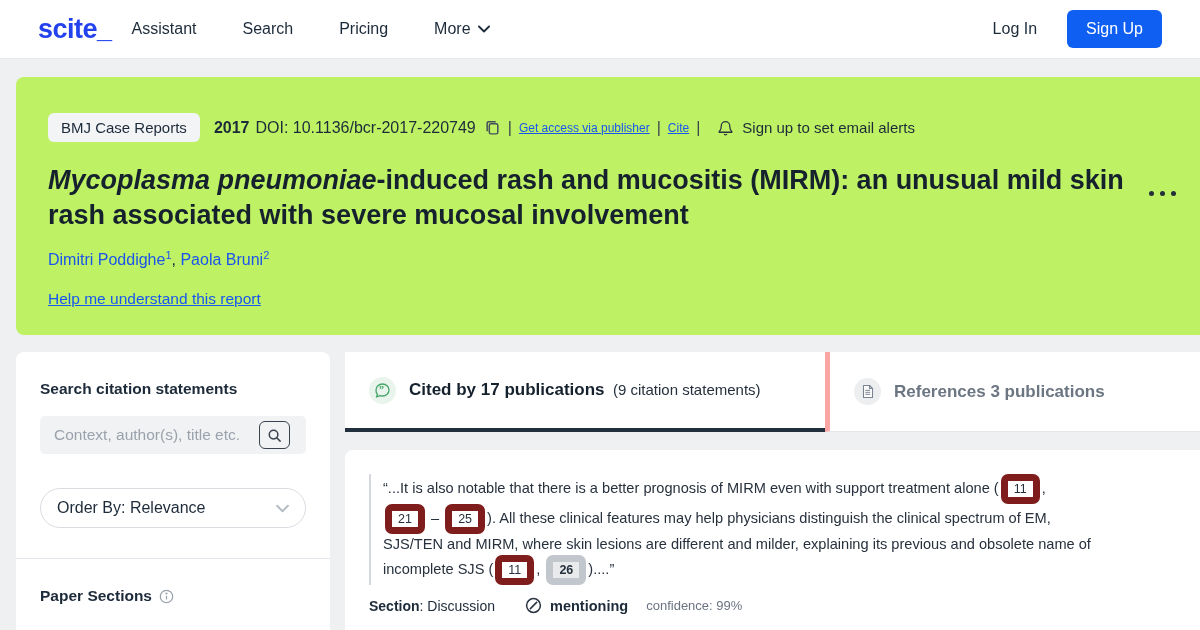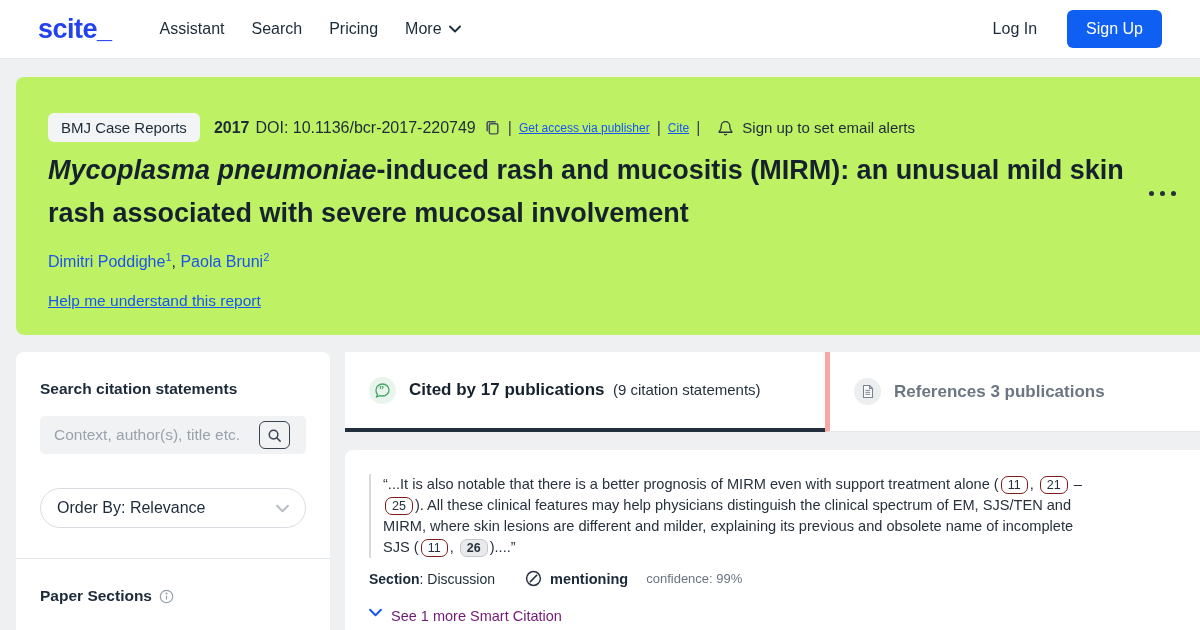--- a/index.html
+++ b/index.html
@@ -12,21 +12,21 @@
   }
   a { text-decoration:none; }
 
   
   .navbar {
     position:absolute; top:0; left:0; width:1200px; height:59px;
     background:#fff; border-bottom:1px solid #e5e7ea;
     display:flex; align-items:center; padding:0 38px;
   }
   .logo { font-size:27px; font-weight:800; color:#2342ee; letter-spacing:-0.5px; cursor:pointer; }
-  .nav-links { display:flex; align-items:center; margin-left:48px; gap:27px; }
+  .nav-links { display:flex; align-items:center; margin-left:20px; gap:46px; }
   .nav-link { font-size:16px; color:#1c2a39; cursor:pointer; display:flex; align-items:center; gap:7px; }
   .nav-spacer { flex:1; }
   .login-link { font-size:16px; color:#1c2a39; margin-right:30px; cursor:pointer; }
   .signup-btn {
     background:#0e5ff2; color:#fff; font-size:16px; font-weight:500;
     border:none; border-radius:6px; padding:0 19px; height:38px; cursor:pointer;
     font-family:"Liberation Sans", sans-serif;
   }
 
   
@@ -42,21 +42,21 @@
   .meta-year { font-weight:700; font-size:16px; margin-left:14px; }
   .meta-doi { font-size:16px; margin-left:6px; }
   .icon-btn { display:inline-flex; align-items:center; cursor:pointer; }
   .meta-sep { color:#3c4document6; font-size:16px; margin:0 7px; color:#39434f; }
   .meta-link { color:#1856f0; font-size:12px; text-decoration:underline; cursor:pointer; }
   .alerts { display:flex; align-items:center; gap:8px; margin-left:10px; font-size:15px; color:#1c2a39; cursor:pointer; }
   .dots-menu { position:absolute; right:20px; top:110px; display:flex; gap:6px; cursor:pointer; padding:4px; }
   .dots-menu i { width:5px; height:5px; border-radius:50%; background:#252f3a; }
 
   .paper-title {
-    margin-top:7px; font-size:27px; line-height:43px; font-weight:700;
+    margin-top:21px; font-size:27px; line-height:35px; font-weight:700;
     color:#16212e; max-width:1080px;
   }
   .paper-title .t-italic { font-style:italic; }
   .authors-row { margin-top:16px; font-size:16px; color:#1c2a39; }
   .author-link { color:#1b54ec; cursor:pointer; }
   .author-link sup { font-size:11px; }
   .help-link {
     display:inline-block; margin-top:21px; font-size:15.5px;
     color:#1856f0; text-decoration:underline; cursor:pointer;
   }
@@ -110,21 +110,21 @@
   
   .citation-card {
     position:absolute; left:345px; top:450px; right:0; height:420px;
     background:#fff; border-radius:8px 0 0 8px; padding:24px;
   }
   .quote {
     border-left:2px solid #d5d9de; padding-left:12px;
     font-size:14.6px; line-height:21px; color:#27313d; max-width:722px;
   }
   .ref-pill {
-    display:inline-block; border:1px solid #7f1d1d; border-radius:7px;
+    display:inline-block; border:7px solid #7f1d1d; border-radius:7px;
     padding:0 6px; font-size:12.5px; line-height:16px; color:#27313d;
     background:#fff; margin:0 2px; cursor:pointer; vertical-align:baseline;
   }
   .ref-pill.active { background:#e9eaec; font-weight:700; border-color:#c2c7cd; }
   .section-row { display:flex; align-items:center; margin-top:12px; font-size:14px; }
   .section-text b { font-weight:700; }
   .mention-group { display:flex; align-items:center; gap:8px; margin-left:30px; }
   .mention-label { font-size:14.5px; font-weight:700; color:#1c2a39; }
   .confidence { font-size:13px; color:#6b7480; margin-left:10px; }
   .see-more {

